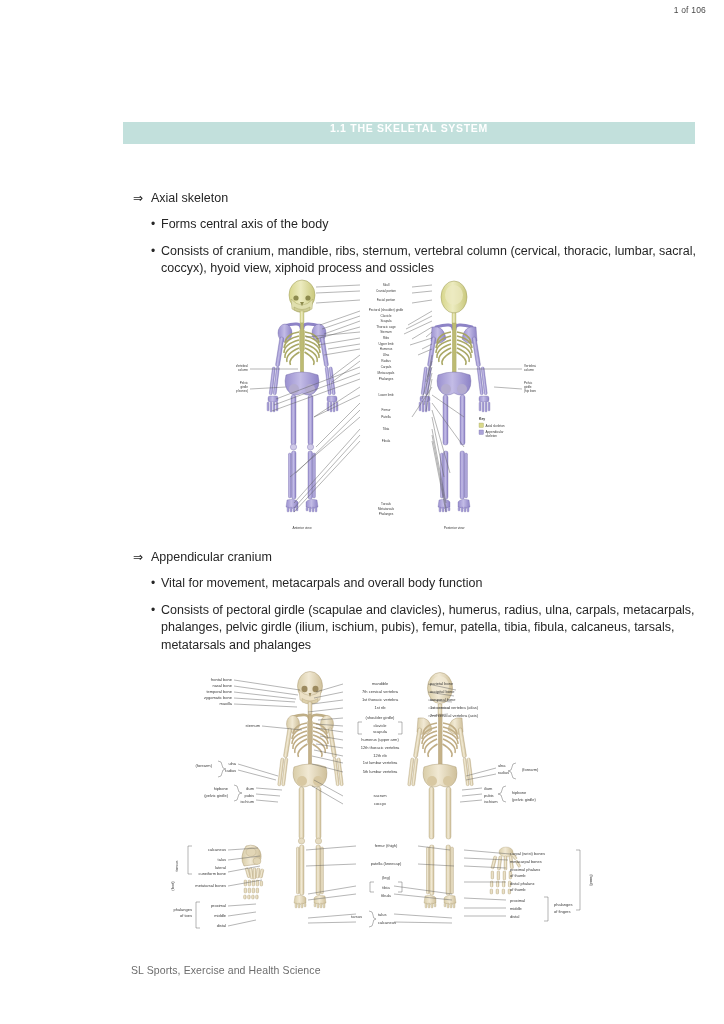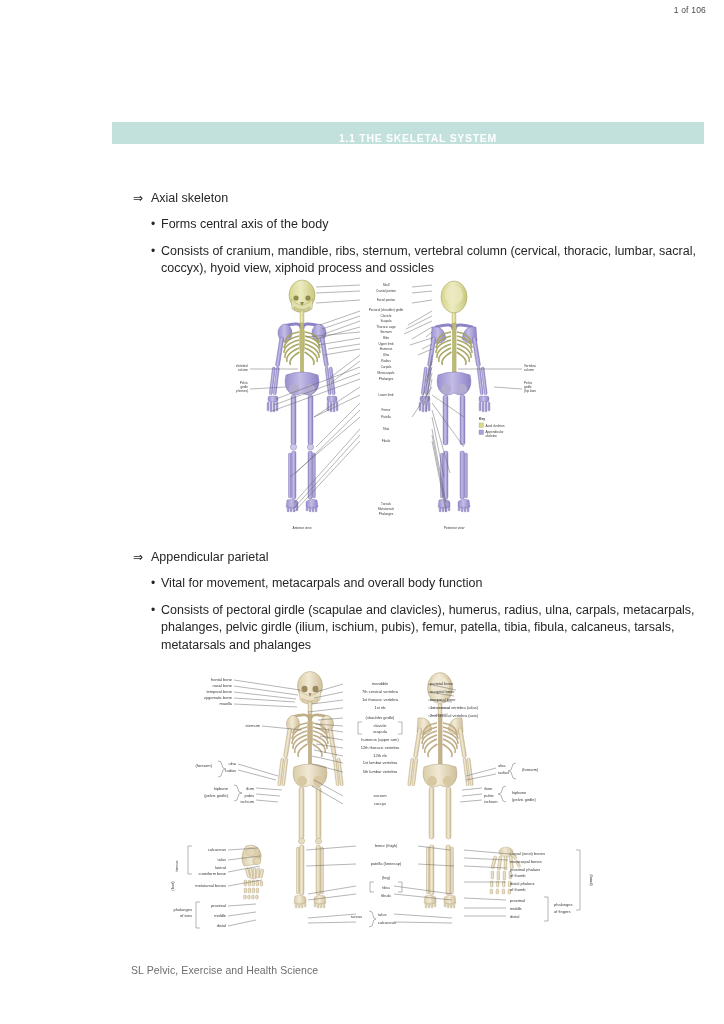--- a/index.html
+++ b/index.html
@@ -42,28 +42,27 @@
     width: 100%;
     text-align: center;
     font-size: 21px;
     letter-spacing: .4px;
     color: #a9ccc6;
     font-weight: 400;
   }
   .section-band {
     position: absolute;
     top: 122px;
-    left: 65px;
+    left: 76px;
     width: 572px;
     height: 22px;
     background: #c2e0dc;
     display: flex;
-    align-items: flex-end;
+    align-items: flex-start;
     justify-content: center;
-    padding-left: 20px;
   }
   .section-band-label {
     font-size: 10.5px;
     font-weight: 700;
     color: #ffffff;
     letter-spacing: .7px;
   }
   .objective {
     position: absolute;
     top: 163px;
@@ -424,21 +423,21 @@
 
         <text class="lbl" x="66" y="252" font-size="3.3" text-anchor="middle">Anterior view</text>
         <text class="lbl" x="218" y="252" font-size="3.3" text-anchor="middle">Posterior view</text>
       </svg>
     </div>
   </div>
 
   <div class="block append">
     <div class="arrow-item">
       <span class="arrow-glyph">⇒</span>
-      <span>Appendicular parietal</span>
+      <span>Appendicular cranium</span>
     </div>
     <ul class="bullet-list">
       <li class="bullet-item">
         <span class="bullet-dot">•</span>
         <span class="bullet-text">Vital for movement, metacarpals and overall body function</span>
       </li>
       <li class="bullet-item">
         <span class="bullet-dot">•</span>
         <span class="bullet-text">Consists of pectoral girdle (scapulae and clavicles), humerus, radius, ulna, carpals, metacarpals, phalanges, pelvic girdle (ilium, ischium, pubis), femur, patella, tibia, fibula, calcaneus, tarsals, metatarsals and phalanges</span>
       </li>
@@ -754,15 +753,15 @@
           <text class="lbl" x="388" y="238" font-size="4">phalanges</text>
           <text class="lbl" x="388" y="245" font-size="4">of fingers</text>
           <text class="lbl" x="424" y="212" font-size="4" text-anchor="middle" transform="rotate(90 424 212)">(hand)</text>
           <path class="brace" d="M382 229 l0 24 M382 229 l-4 0 M382 253 l-4 0"></path>
           <path class="brace" d="M414 182 l0 60 M414 182 l-4 0 M414 242 l-4 0"></path>
         </g>
       </svg>
     </div>
   </div>
 
-  <div class="footer">SL Pelvic, Exercise and Health Science</div>
+  <div class="footer">SL Sports, Exercise and Health Science</div>
 
 </div>
 
 </body></html>

